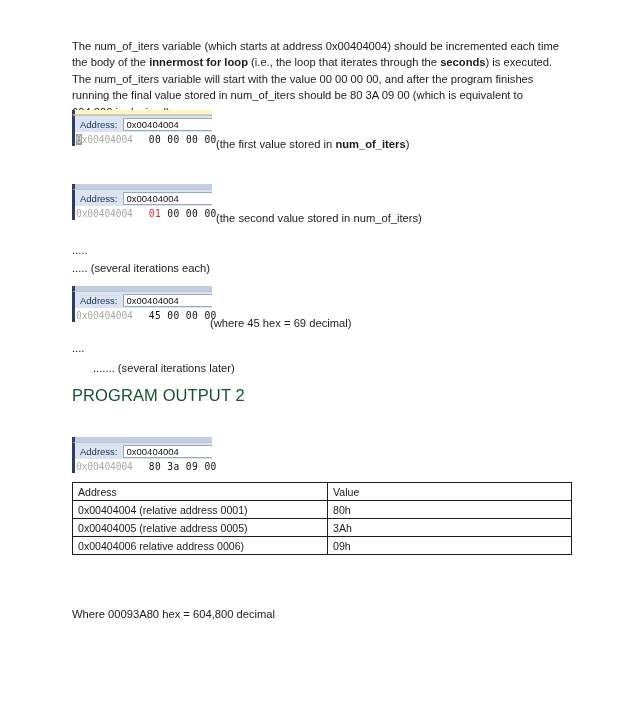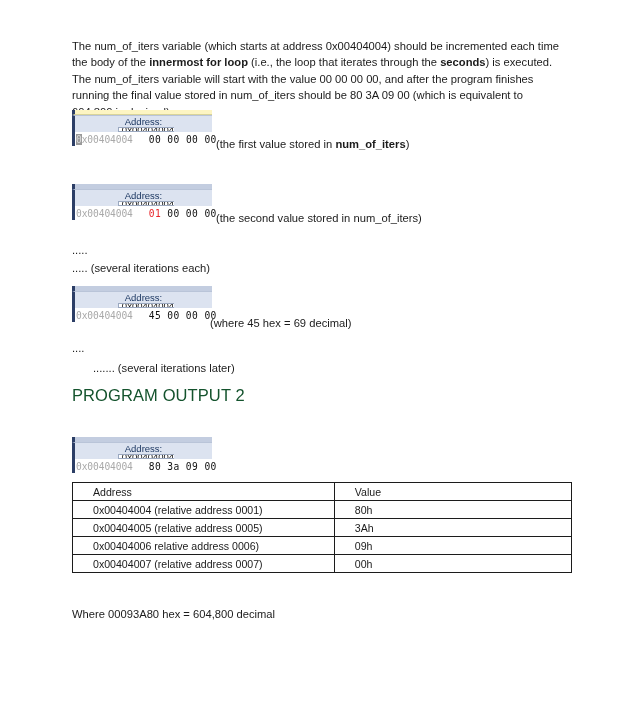--- a/index.html
+++ b/index.html
@@ -82,21 +82,20 @@
   .memview .hdrrow {
     height: 17px;
     background: #dce3f0;
     border-left: 3px solid #2c3e66;
     border-top: 1px solid #b9c4d8;
     box-sizing: border-box;
     display: flex;
     align-items: center;
     padding-left: 5px;
     position: relative;
-    flex-direction: column;
   }
   .memview .addr-label {
     font-size: 9.5px;
     color: #15315c;
     margin-right: 5px;
     white-space: nowrap;
   }
   .memview .addr-input {
     flex: 1;
     height: 13px;
@@ -145,21 +144,21 @@
     position: absolute;
     left: 72px;
     top: 482px;
     width: 500px;
     border-collapse: collapse;
     font-size: 10.6px;
     color: #1b1b1b;
   }
   .tbl td {
     border: 1px solid #1c1c1c;
-    padding: 2px 0 2px 20px;
+    padding: 2px 0 2px 5px;
     height: 13px;
     vertical-align: middle;
     white-space: nowrap;
   }
   .tbl td.c0 { width: 252px; }
   .tbl td.c1 { width: 246px; }
 </style>
 </head>
 <body>
 
@@ -262,22 +261,18 @@
         <td class="c1">80h</td>
       </tr>
       <tr>
         <td class="c0">0x00404005 (relative address 0005)</td>
         <td class="c1">3Ah</td>
       </tr>
       <tr>
         <td class="c0">0x00404006 relative address 0006)</td>
         <td class="c1">09h</td>
       </tr>
-      <tr>
-        <td class="c0">0x00404007 (relative address 0007)</td>
-        <td class="c1">00h</td>
-      </tr>
     </tbody>
   </table>
 
   <div class="note" style="left:72px; top:607px;">Where 00093A80 hex = 604,800 decimal</div>
 
 </div>
 
 </body></html>

